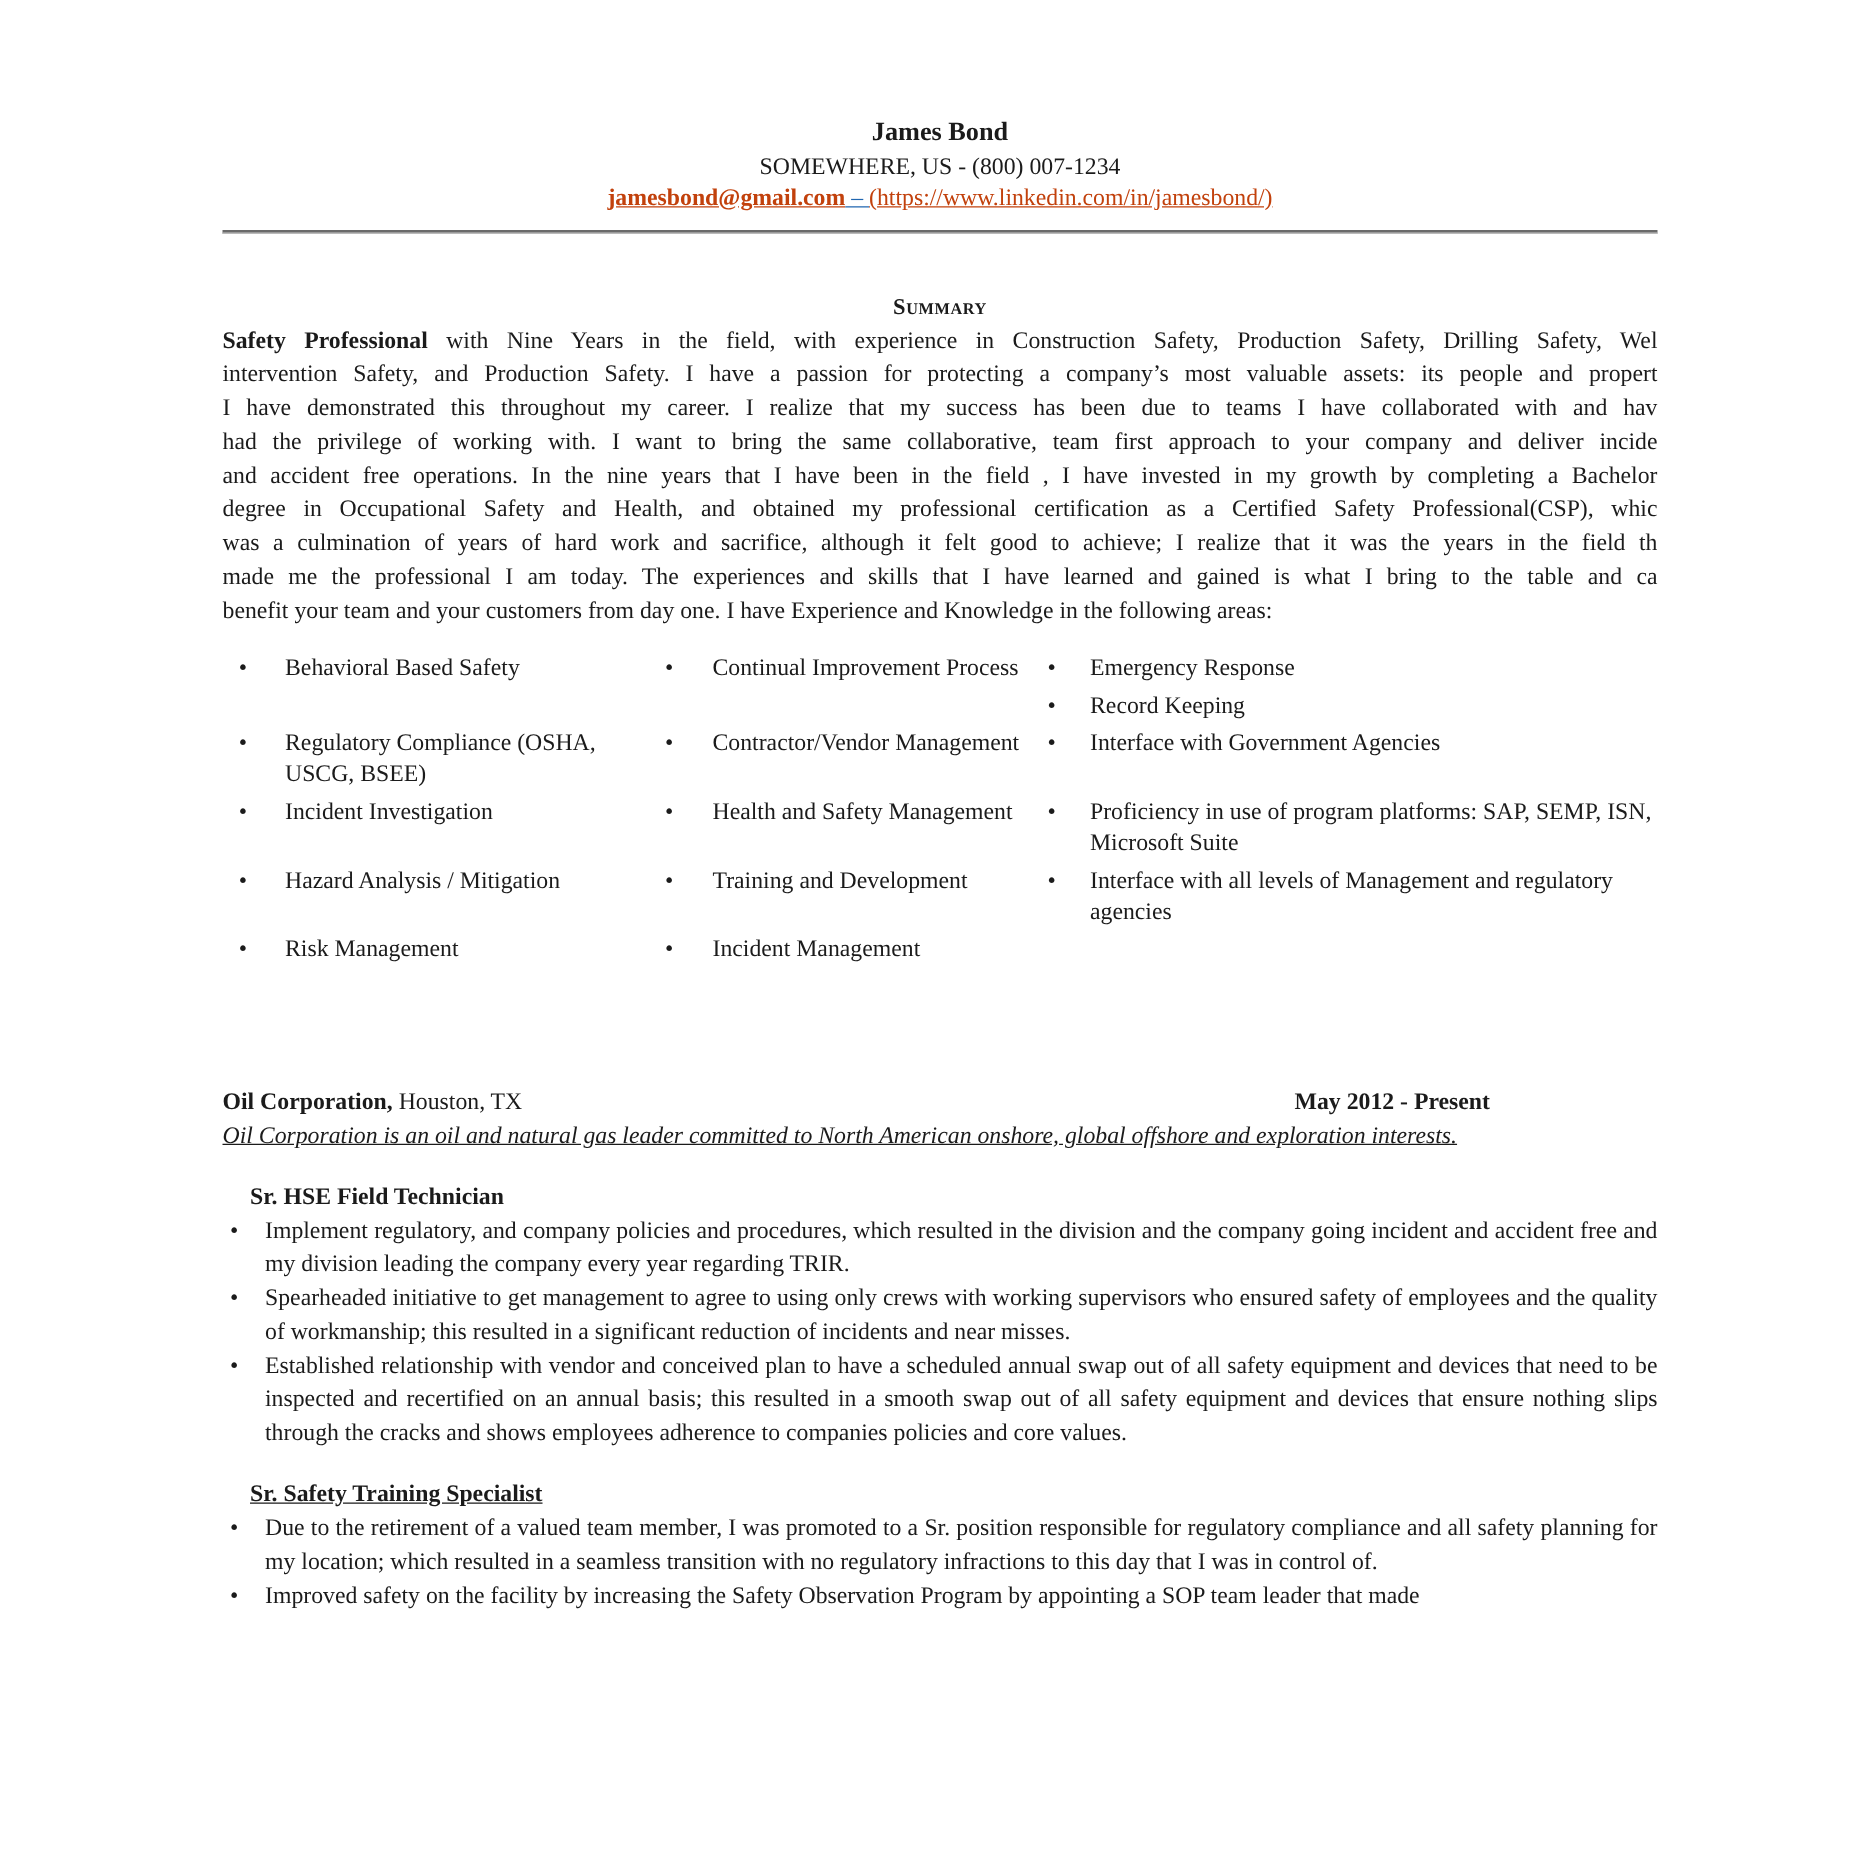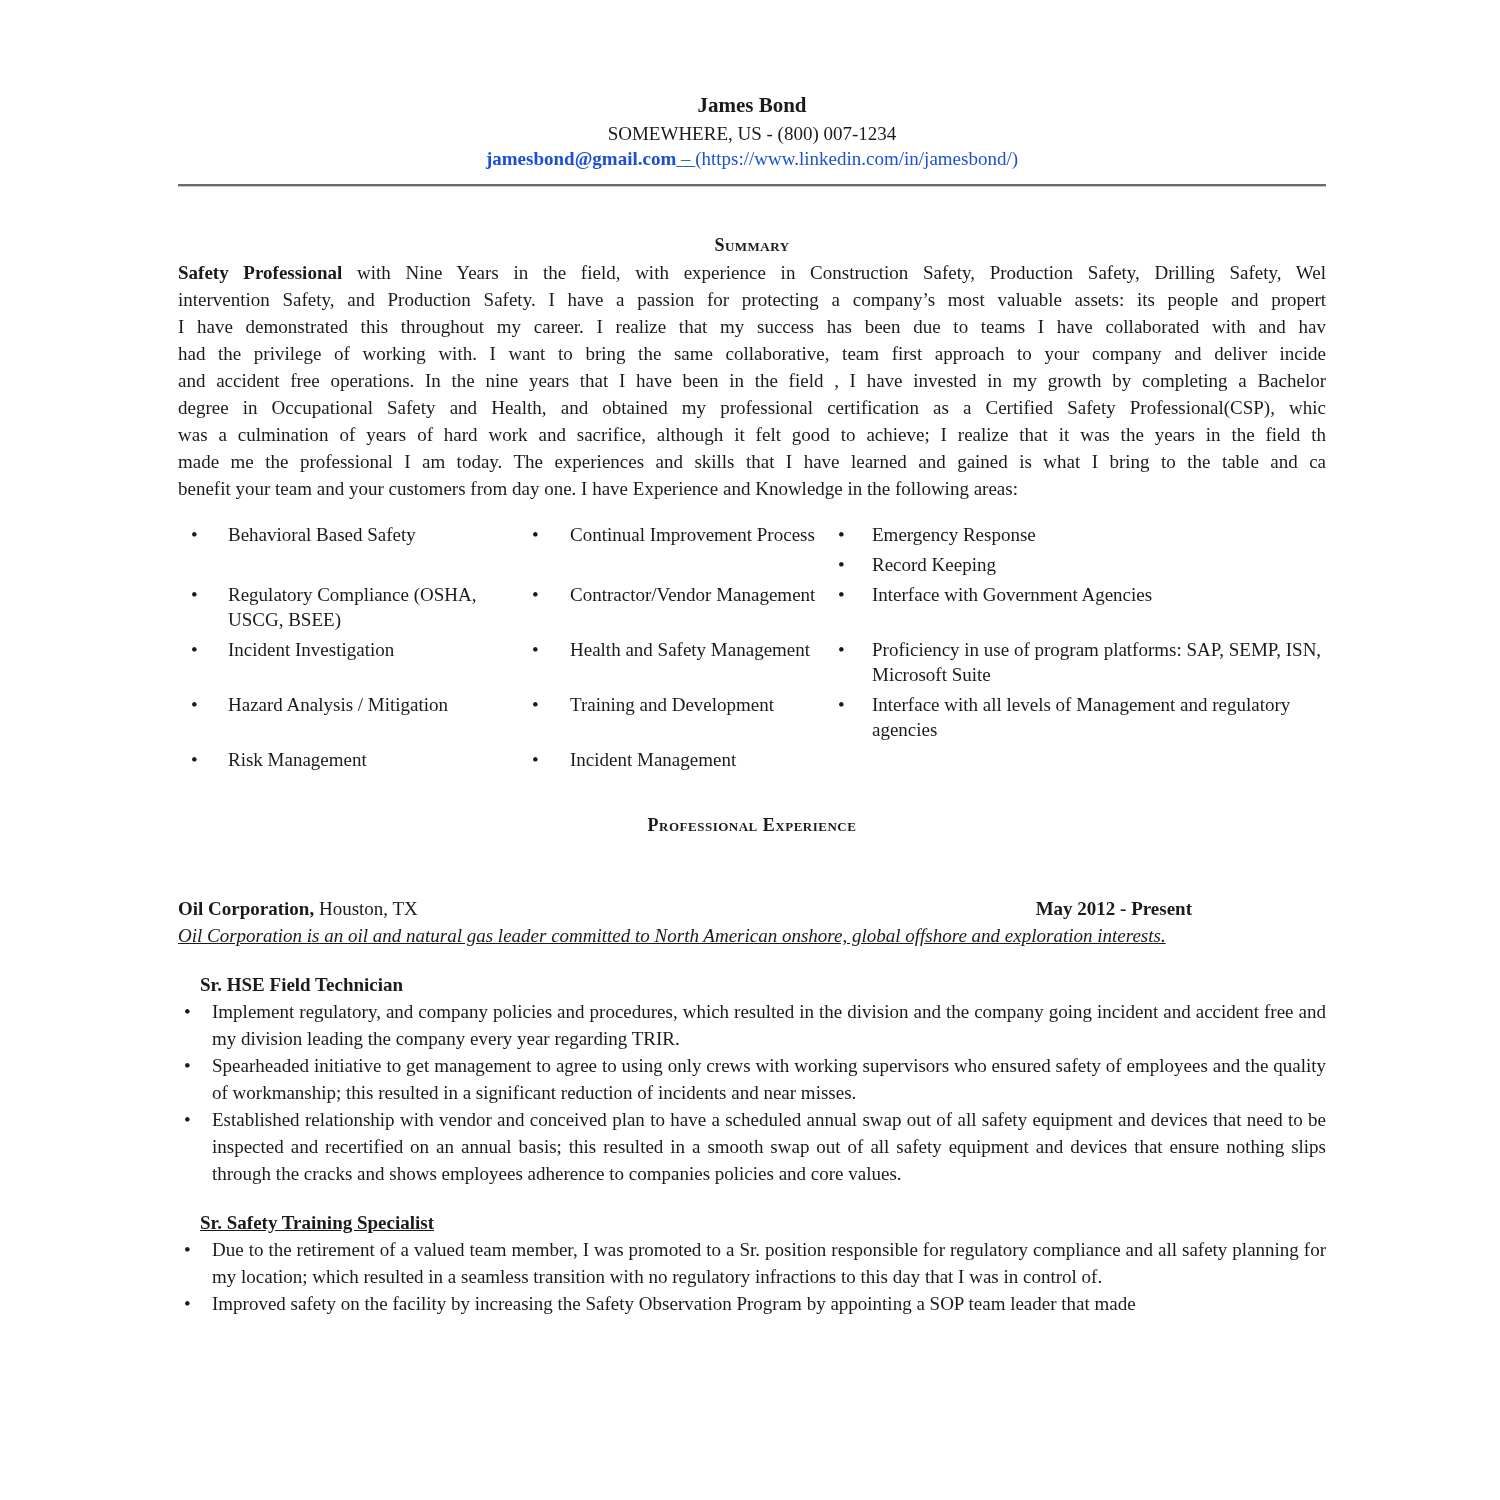--- a/index.html
+++ b/index.html
@@ -11,21 +11,21 @@
     color: #1b1b1b;
     font-size: 19px;
   }
   .content { margin-left: 178px; width: 1148px; }
 
   
   .header { padding-top: 92px; text-align: center; }
   .name { font-size: 21px; font-weight: 700; line-height: 26px; }
   .contact { margin-top: 3px; line-height: 25px; }
   .links { line-height: 25px; }
-  .links a { color: #1d4ed8; cursor: pointer; }
+  .links a { color: #c2410c; text-decoration: underline; cursor: pointer; }
   .links .sep { color: #2066b0; text-decoration: underline; }
   a.email { font-weight: 700; }
 
   .hr { margin-top: 13px; height: 2px; background: #6a6a6a; border-bottom: 1px solid #c9c9c9; }
 
   
   .sec-head {
     margin: 44px 0 0 0; text-align: center;
     font-variant: small-caps; font-weight: 700; font-size: 18px;
     letter-spacing: 0.5px; line-height: 28px;
@@ -47,21 +47,21 @@
   .cell { min-height: 54px; }
   .cell.r0 { min-height: 59px; }
   .cell.r4 { min-height: 30px; }
   .skill-item { display: flex; line-height: 25px; margin-bottom: 5px; }
   .skill-item .dot { flex: none; }
   .c0 .dot { width: 50px; padding-left: 13px; box-sizing: border-box; }
   .c1 .dot { width: 40px; padding-left: 2px; box-sizing: border-box; }
   .c2 .dot { width: 34px; }
 
   
-  .co-row { display: flex; margin-top: 57px; line-height: 25px; gap: 34px; }
+  .co-row { display: flex; margin-top: 92px; line-height: 25px; gap: 34px; }
   .co-date { margin-left: auto; margin-right: 134px; font-weight: 700; }
   .tagline { font-style: italic; margin-top: 2px; line-height: 25px; text-decoration: underline; }
   .role-title { font-weight: 700; margin: 23px 0 0 22px; line-height: 27px; }
   .role-title.t1 { margin-top: 22px; text-decoration: underline; }
   .bullet { position: relative; padding-left: 34px; text-align: justify; line-height: 27px; }
   .bullet .mark { position: absolute; left: 6px; }
 </style>
 </head>
 <body>
 
@@ -175,21 +175,20 @@
           <div class="skill-item">
             <span class="dot">•</span>
             <span class="txt">Incident Management</span>
           </div>
         </div>
         <div class="cell r4 c2"></div>
       </div>
   </section>
 
   <section>
-    <h2 class="sec-head pe">Professional Experience</h2>
     <div class="co-row">
       <div class="co-left"><span class="b">Oil Corporation,</span><span> Houston, TX</span></div>
       <div class="co-date">May 2012 - Present</div>
     </div>
     <div class="tagline">Oil Corporation is an oil and natural gas leader committed to North American onshore, global offshore and exploration interests.</div>
     <div id="roles">
         <div class="role-title t0">Sr. HSE Field Technician</div>
         <div class="bullet"><span class="mark">•</span><span>Implement regulatory, and company policies and procedures, which resulted in the division and the company going incident and accident free and my division leading the company every year regarding TRIR.</span></div>
         <div class="bullet"><span class="mark">•</span><span>Spearheaded initiative to get management to agree to using only crews with working supervisors who ensured safety of employees and the quality of workmanship; this resulted in a significant reduction of incidents and near misses.</span></div>
         <div class="bullet"><span class="mark">•</span><span>Established relationship with vendor and conceived plan to have a scheduled annual swap out of all safety equipment and devices that need to be inspected and recertified on an annual basis; this resulted in a smooth swap out of all safety equipment and devices that ensure nothing slips through the cracks and shows employees adherence to companies policies and core values.</span></div>

